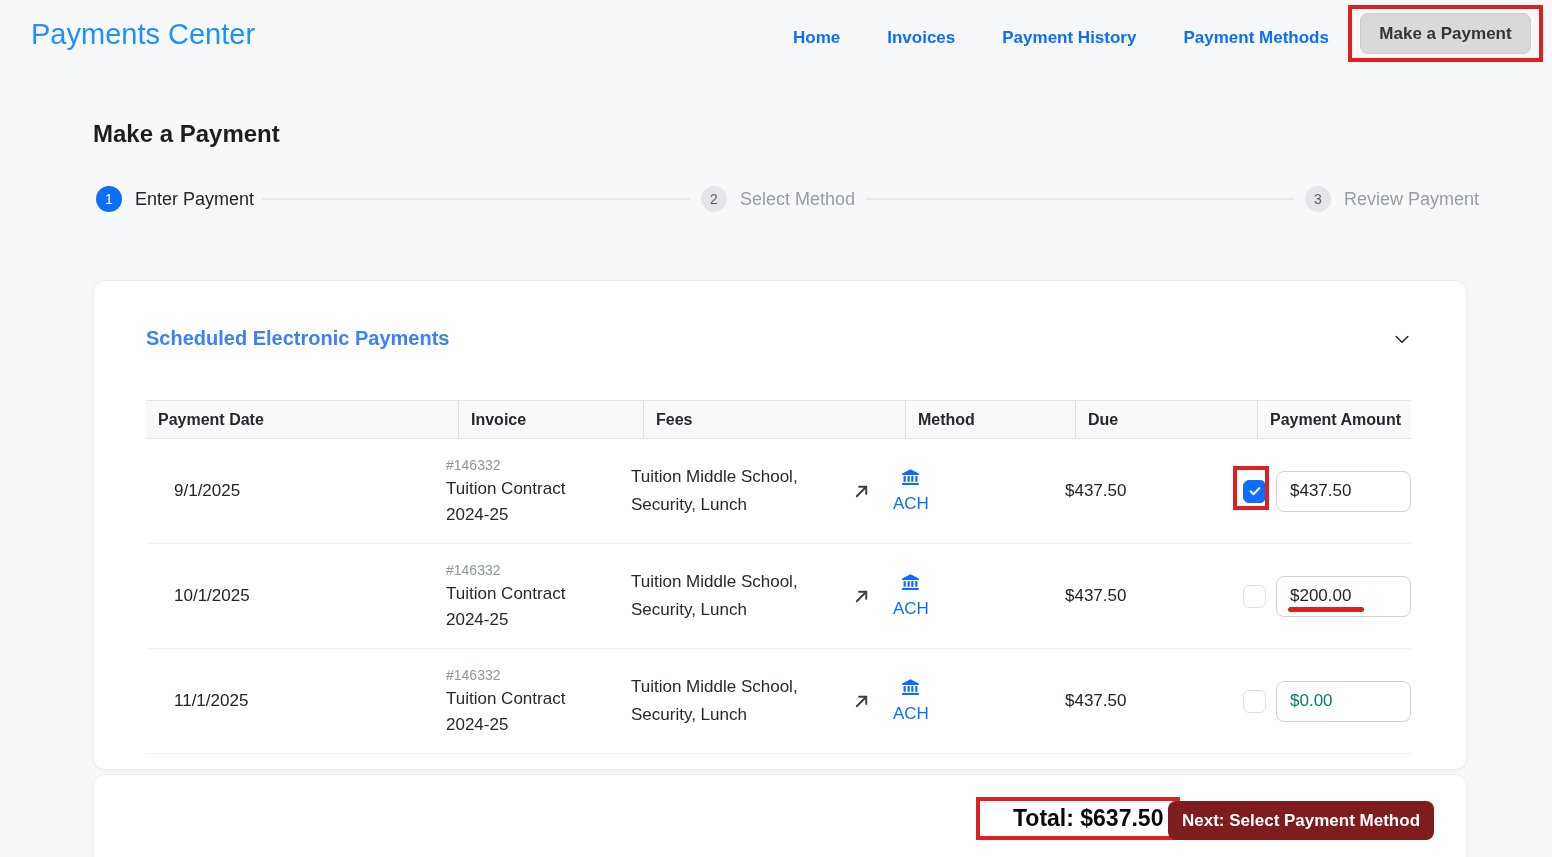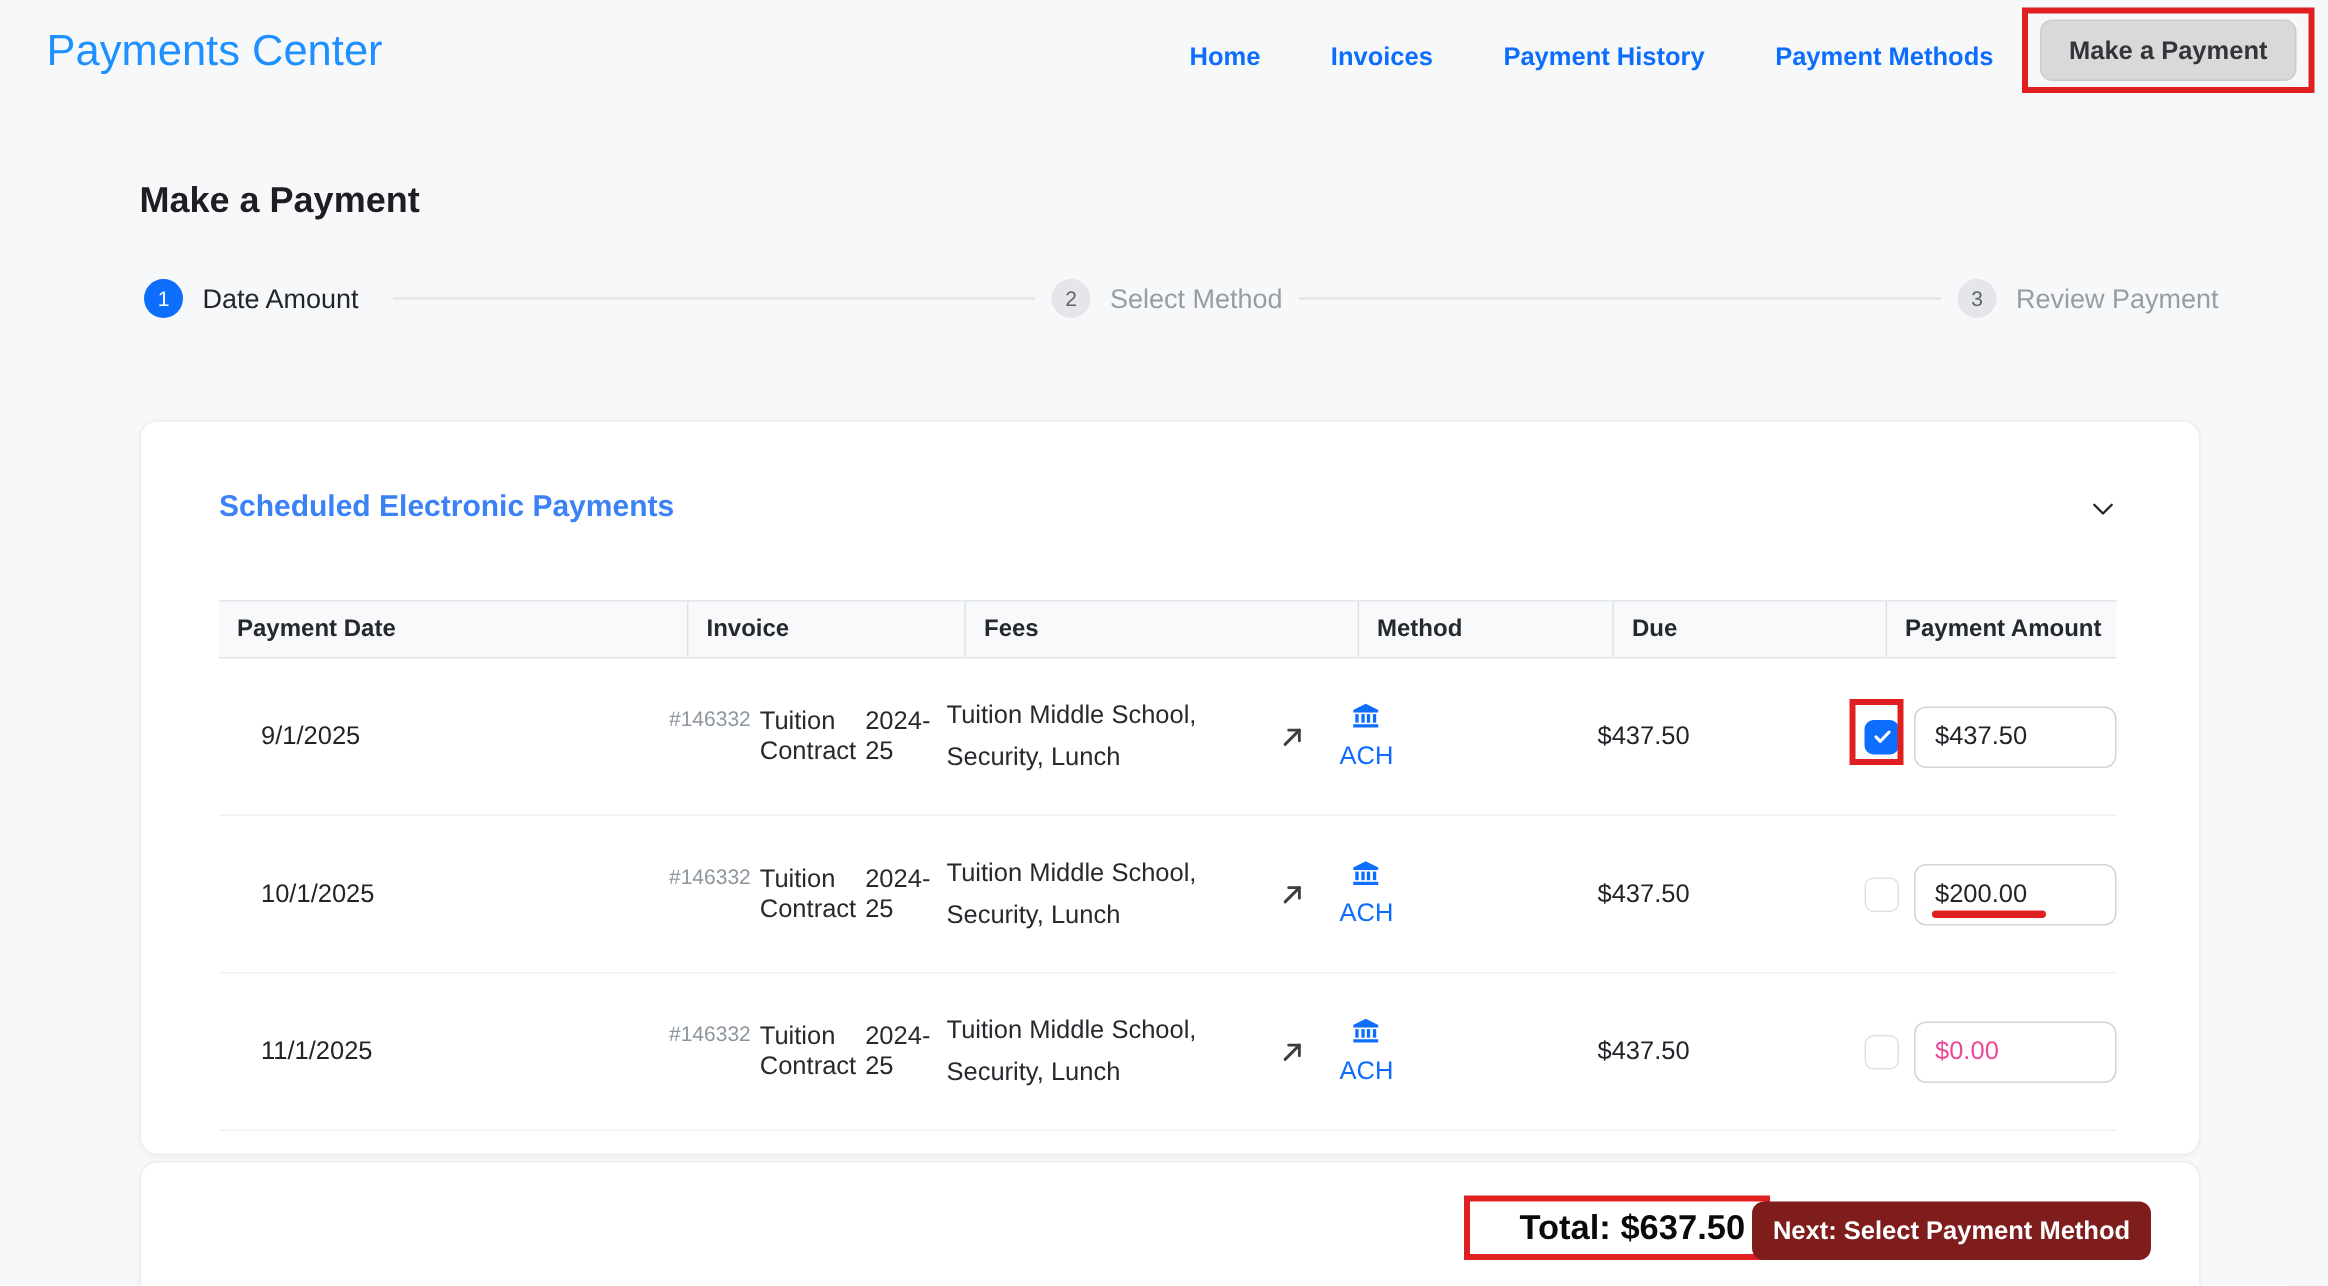--- a/index.html
+++ b/index.html
@@ -44,21 +44,21 @@
 
   
   .table { position:absolute; left:52px; top:119px; width:1265px; }
   .thead, .trow { display:grid; grid-template-columns:288px 185px 262px 170px 182px 178px; }
   .thead { height:39px; background:#f8f9fa; border-top:1px solid #e3e6e9; border-bottom:1px solid #e3e6e9; }
   .th { font-size:16px; font-weight:700; color:#25282c; padding-left:12px; display:flex; align-items:center; height:100%; }
   .th + .th { border-left:1px solid #dde1e5;margin-left:24px; }
   .trow { height:105px; border-bottom:1px solid #eef1f3; align-items:center; }
 
   .c-date { padding-left:28px; font-size:17px; }
-  .c-invoice { padding-left:12px; display:flex; flex-direction:row; gap:6px; }
+  .c-invoice { padding-left:12px; display:flex; flex-direction:column; gap:6px;justify-content:center; }
   .inv-num { font-size:14px; color:#8d959d; }
   .inv-name, .inv-year { font-size:17px; color:#26292d; }
   .c-fees { padding-left:12px; padding-right:10px; display:flex; align-items:center; justify-content:space-between; }
   .fees-text { font-size:17px; line-height:28px; max-width:196px; color:#26292d; }
   .arrow-icon { line-height:0; flex:0 0 auto; }
   .c-method { padding-left:12px; }
   .ach-link { display:inline-flex; align-items:center; gap:7px; color:#0d6efd; font-size:17px; font-weight:400;
     text-decoration:none; cursor:pointer;flex-direction:column; }
   .bank-icon { line-height:0; }
   .c-due { padding-left:14px; font-size:17px; }
@@ -67,21 +67,21 @@
   .cb-wrap { position:relative; flex:0 0 auto; }
   .cb { width:23px; height:23px; border-radius:6px; border:1px solid #dee2e6; background:#fff;
     display:flex; align-items:center; justify-content:center; cursor:pointer; }
   .cb.checked { background:#0d6efd; border-color:#0d6efd; }
   .cb-annot { position:absolute; left:-10px; top:-14px; width:36px; height:44px;
     border:4px solid #e02020; pointer-events:none; }
 
   .input-wrap { position:relative; }
   .amount-input { width:135px; height:41px; border:1px solid #ced4da; border-radius:8px;
     font-family:inherit; font-size:17px; color:#212529; padding:0 8px 0 13px; background:#fff; }
-  .amount-input.muted { color:#ec4899; }
+  .amount-input.muted { color:#0f766e; }
   .underline-annot { position:absolute; left:12px; bottom:5px; width:76px; height:5px;
     background:#e02020; border-radius:3px; pointer-events:none; }
 
   
   .total-annot { position:absolute; left:882px; top:22px; border:4px solid #e02020;
     padding:4px 13px; background:#fff; }
   .total-text { font-size:23px; font-weight:700; color:#0a0a0a; white-space:nowrap;margin-left:20px; }
   .next-btn { position:absolute; left:1074px; top:26px; width:266px; height:39px;
     background:#7f1d1d; color:#fff; border:none; border-radius:8px;
     font-family:inherit; font-size:17px; font-weight:700; cursor:pointer; }
@@ -100,21 +100,21 @@
   <div class="nav-annot">
     <button class="nav-btn">Make a Payment</button>
   </div>
 </header>
 
 <h1 class="page-title">Make a Payment</h1>
 
 <div>
   <div class="step active" style="left:96px">
     <span class="step-circle">1</span>
-    <span class="step-label">Date Amount</span>
+    <span class="step-label">Enter Payment</span>
   </div>
   <div class="step-line" style="left:262px;width:428px"></div>
   <div class="step inactive" style="left:701px">
     <span class="step-circle">2</span>
     <span class="step-label">Select Method</span>
   </div>
   <div class="step-line" style="left:866px;width:428px"></div>
   <div class="step inactive" style="left:1305px">
     <span class="step-circle">3</span>
     <span class="step-label">Review Payment</span>

